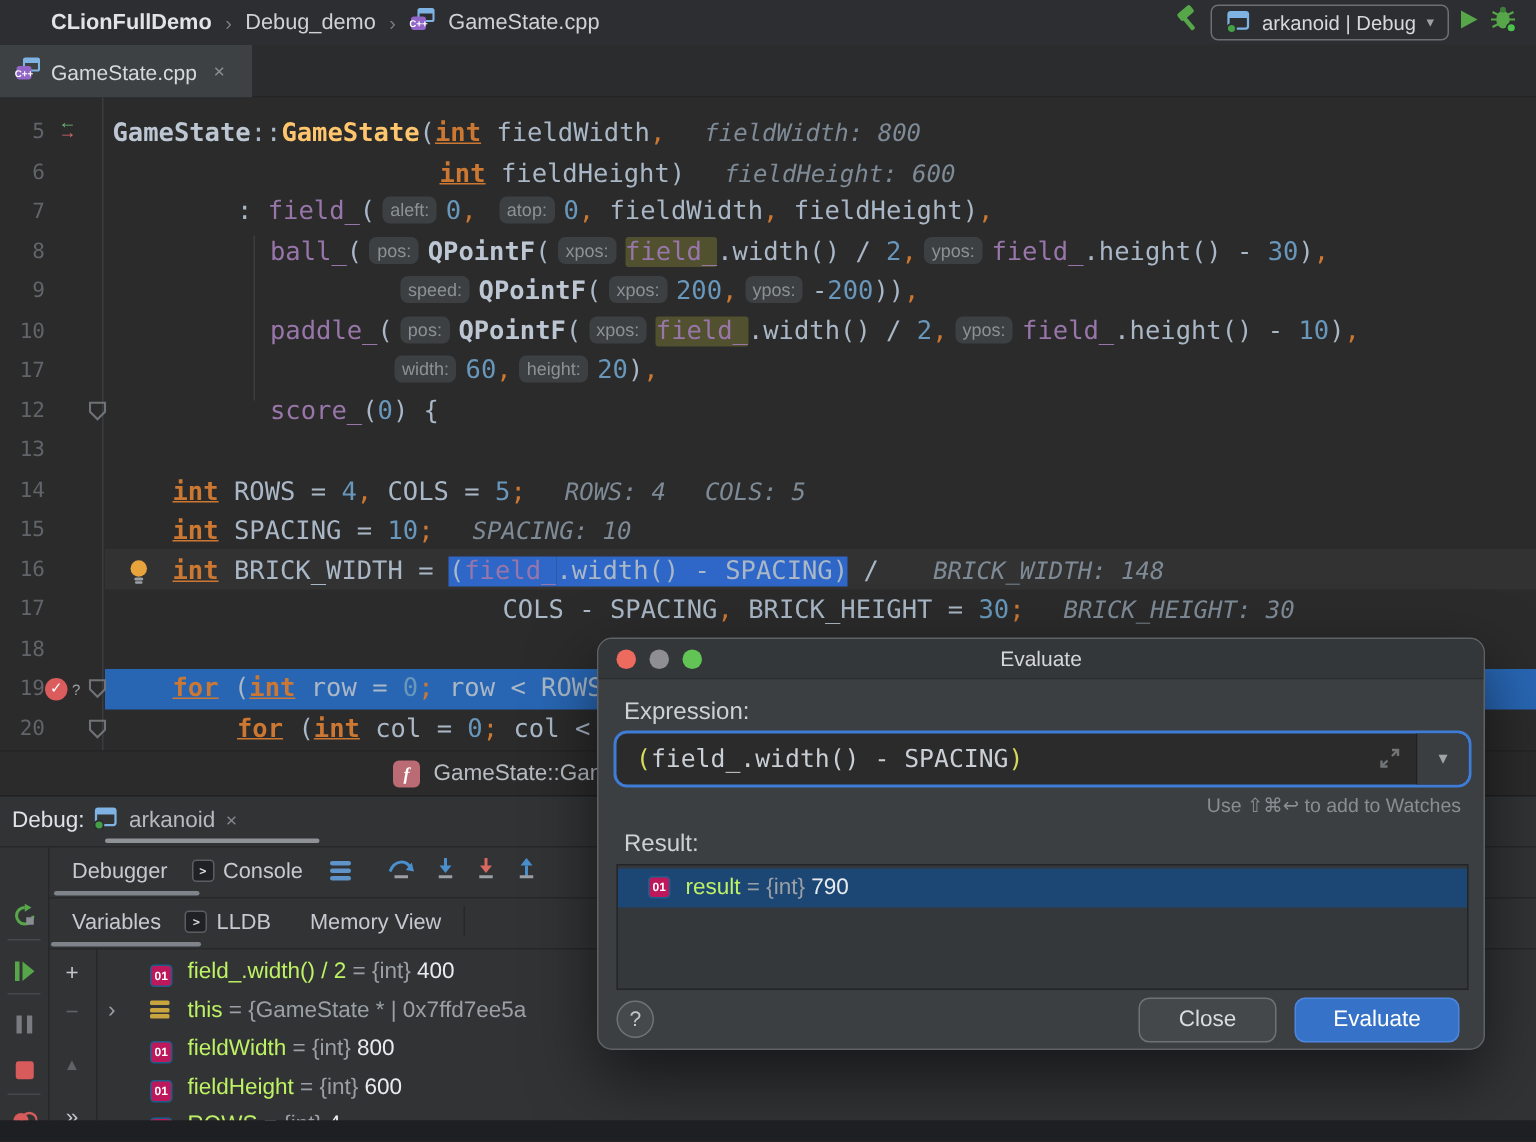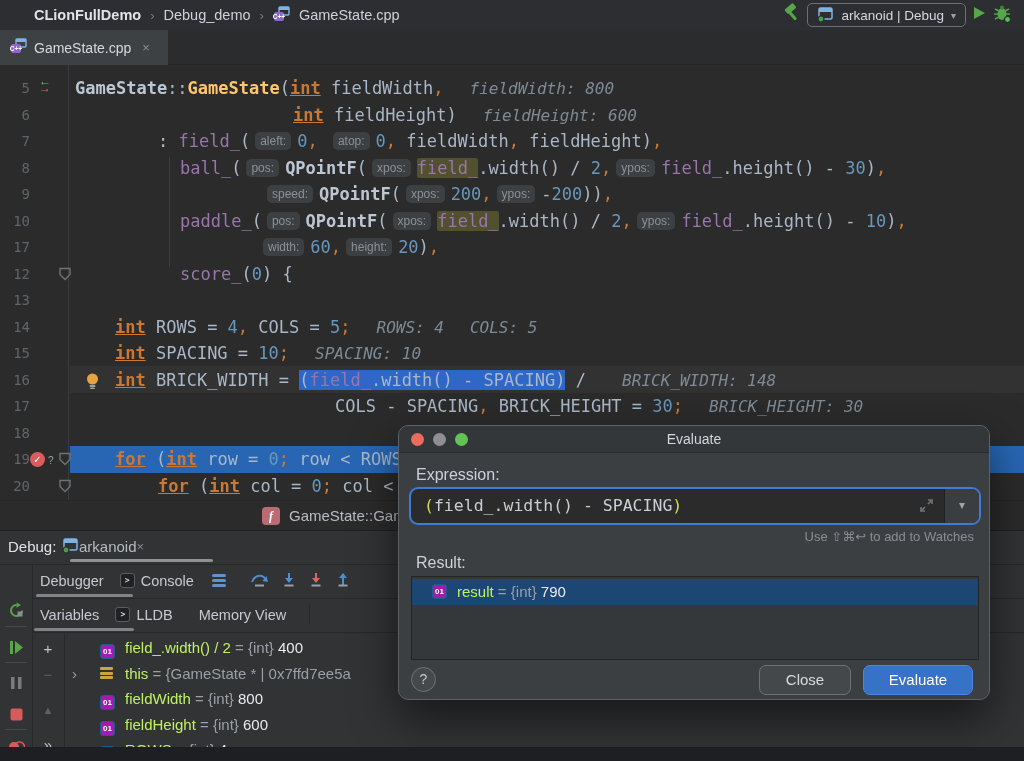--- a/index.html
+++ b/index.html
@@ -42,44 +42,44 @@
   .g-tag{position:absolute;left:58px;top:6px;}
   .g-bulb{position:absolute;top:5px;}
   
   .crumbbar{position:absolute;left:0;right:0;bottom:0;height:30px;background:#2b2b2b;border-top:1px solid #232527;}
   .ficon{position:absolute;left:262px;top:6px;width:18px;height:18px;border-radius:4px;background:#ba6b73;color:#fff;font:italic bold 12px/18px "Liberation Serif",serif;text-align:center;}
   .crumbbar .txt{position:absolute;left:289px;top:0;line-height:30px;font-size:15px;color:#b8bdc4;}
   
   .debug{position:absolute;left:0;top:530px;right:0;height:231px;background:#313335;border-top:1px solid #1e2022;}
   .dbg-head{position:absolute;left:0;top:0;right:0;height:33px;}
   .dbg-label{position:absolute;left:8px;top:0;line-height:31px;font-size:15px;color:#dfe2e6;}
-  .dbg-tab{position:absolute;left:62px;top:0;height:31px;display:flex;align-items:center;font-size:15px;color:#b6babf;}
+  .dbg-tab{position:absolute;left:62px;top:0;height:31px;display:flex;align-items:center;gap:7px;font-size:15px;color:#b6babf;}
   .dbg-tab .x{color:#84888c;font-size:13px;}
   .dbg-tab-underline{position:absolute;left:70px;top:28px;width:143px;height:3px;background:#8e9297;border-radius:2px;}
   .hsep{position:absolute;left:0;right:0;height:1px;background:#26282a;}
   .vsep{position:absolute;width:1px;background:#26282a;}
   .ltb{position:absolute;left:0;top:33px;bottom:0;width:32px;}
   .ltb .ic{position:absolute;left:0;width:32px;text-align:center;}
   .ltb hr{position:absolute;left:5px;width:22px;border:0;border-top:1px solid #46494c;margin:0;}
   .row-tabs{position:absolute;left:32px;right:0;height:33px;display:flex;align-items:center;font-size:14.5px;color:#c6cad0;}
-  .tab-lbl{margin-left:8px;}
+  .tab-lbl{margin-left:16px;}
   .tab-underline{position:absolute;top:30px;height:2.5px;background:#7f838a;border-radius:2px;}
   .termico{display:inline-block;width:15px;height:15px;background:#202124;border:1px solid #5a5e62;border-radius:3px;color:#d8dbde;font:bold 8px/13px "DejaVu Sans Mono",monospace;text-align:center;vertical-align:-3px;margin:0 6px 0 16px;}
   .burger{display:inline-block;margin-left:18px;}
   .burger i{display:block;width:14px;height:2.5px;border-radius:2px;background:#5e94c9;margin:2.5px 0;}
   .stepico{display:inline-block;margin-left:11px;}
   .wtb{position:absolute;left:32px;top:101px;bottom:0;width:32px;}
   .wtb .ic{position:absolute;left:0;width:32px;text-align:center;font-size:15px;color:#c3c7cb;}
   .vars{position:absolute;left:65px;top:101px;right:0;bottom:0;overflow:hidden;}
   .var-row{position:absolute;left:0;right:0;height:26px;white-space:nowrap;font-size:15px;}
   .var-tw{position:absolute;left:7px;top:0;line-height:25px;color:#9aa0a6;font-size:15px;}
   .var-ico{position:absolute;left:35px;top:5px;}
   .var-text{position:absolute;left:60px;top:0;line-height:25px;}
   .vn{color:#bef264;} .vd{color:#9aa0a6;} .vv{color:#e8ebee;}
-  .ico01{display:inline-block;width:15px;height:15px;background:#a21caf;border:1px solid #1b5e8c;border-radius:3px;color:#fff;font:bold 8px/14px "Liberation Sans",sans-serif;text-align:center;}
+  .ico01{display:inline-block;width:15px;height:15px;background:#be185d;border:1px solid #1b5e8c;border-radius:3px;color:#fff;font:bold 8px/14px "Liberation Sans",sans-serif;text-align:center;}
   .icoobj i{display:block;width:13px;height:3px;border-radius:1px;background:#c9a53f;margin:1.5px 0;}
   
   .dlg{position:absolute;left:398px;top:425px;width:592px;height:275px;background:#3c3f42;border:1px solid #5f6265;border-radius:10px;box-shadow:0 18px 45px rgba(0,0,0,.55);z-index:20;}
   .dlg-title{position:absolute;left:0;top:0;right:0;height:27px;background:#34373a;border-bottom:1px solid #2a2d30;border-radius:9px 9px 0 0;text-align:center;font-size:14px;line-height:26px;color:#d3d6da;}
   .light{position:absolute;top:7px;width:13px;height:13px;border-radius:50%;}
   .dlg-lbl{position:absolute;left:17px;font-size:16px;color:#cdd1d5;}
   .combo{position:absolute;left:12px;top:63px;width:568px;height:34px;background:#2b2b2b;border-radius:7px;box-shadow:0 0 0 2px #3f7cd6;}
   .combo .etext{position:absolute;left:13px;top:0;line-height:33px;font-family:"DejaVu Sans Mono",monospace;font-size:16.5px;white-space:pre;}
   .e-y{color:#d6dc5a;} .e-w{color:#c9cfd5;}
   .combo .expand{position:absolute;right:45px;top:9px;opacity:.75;}

